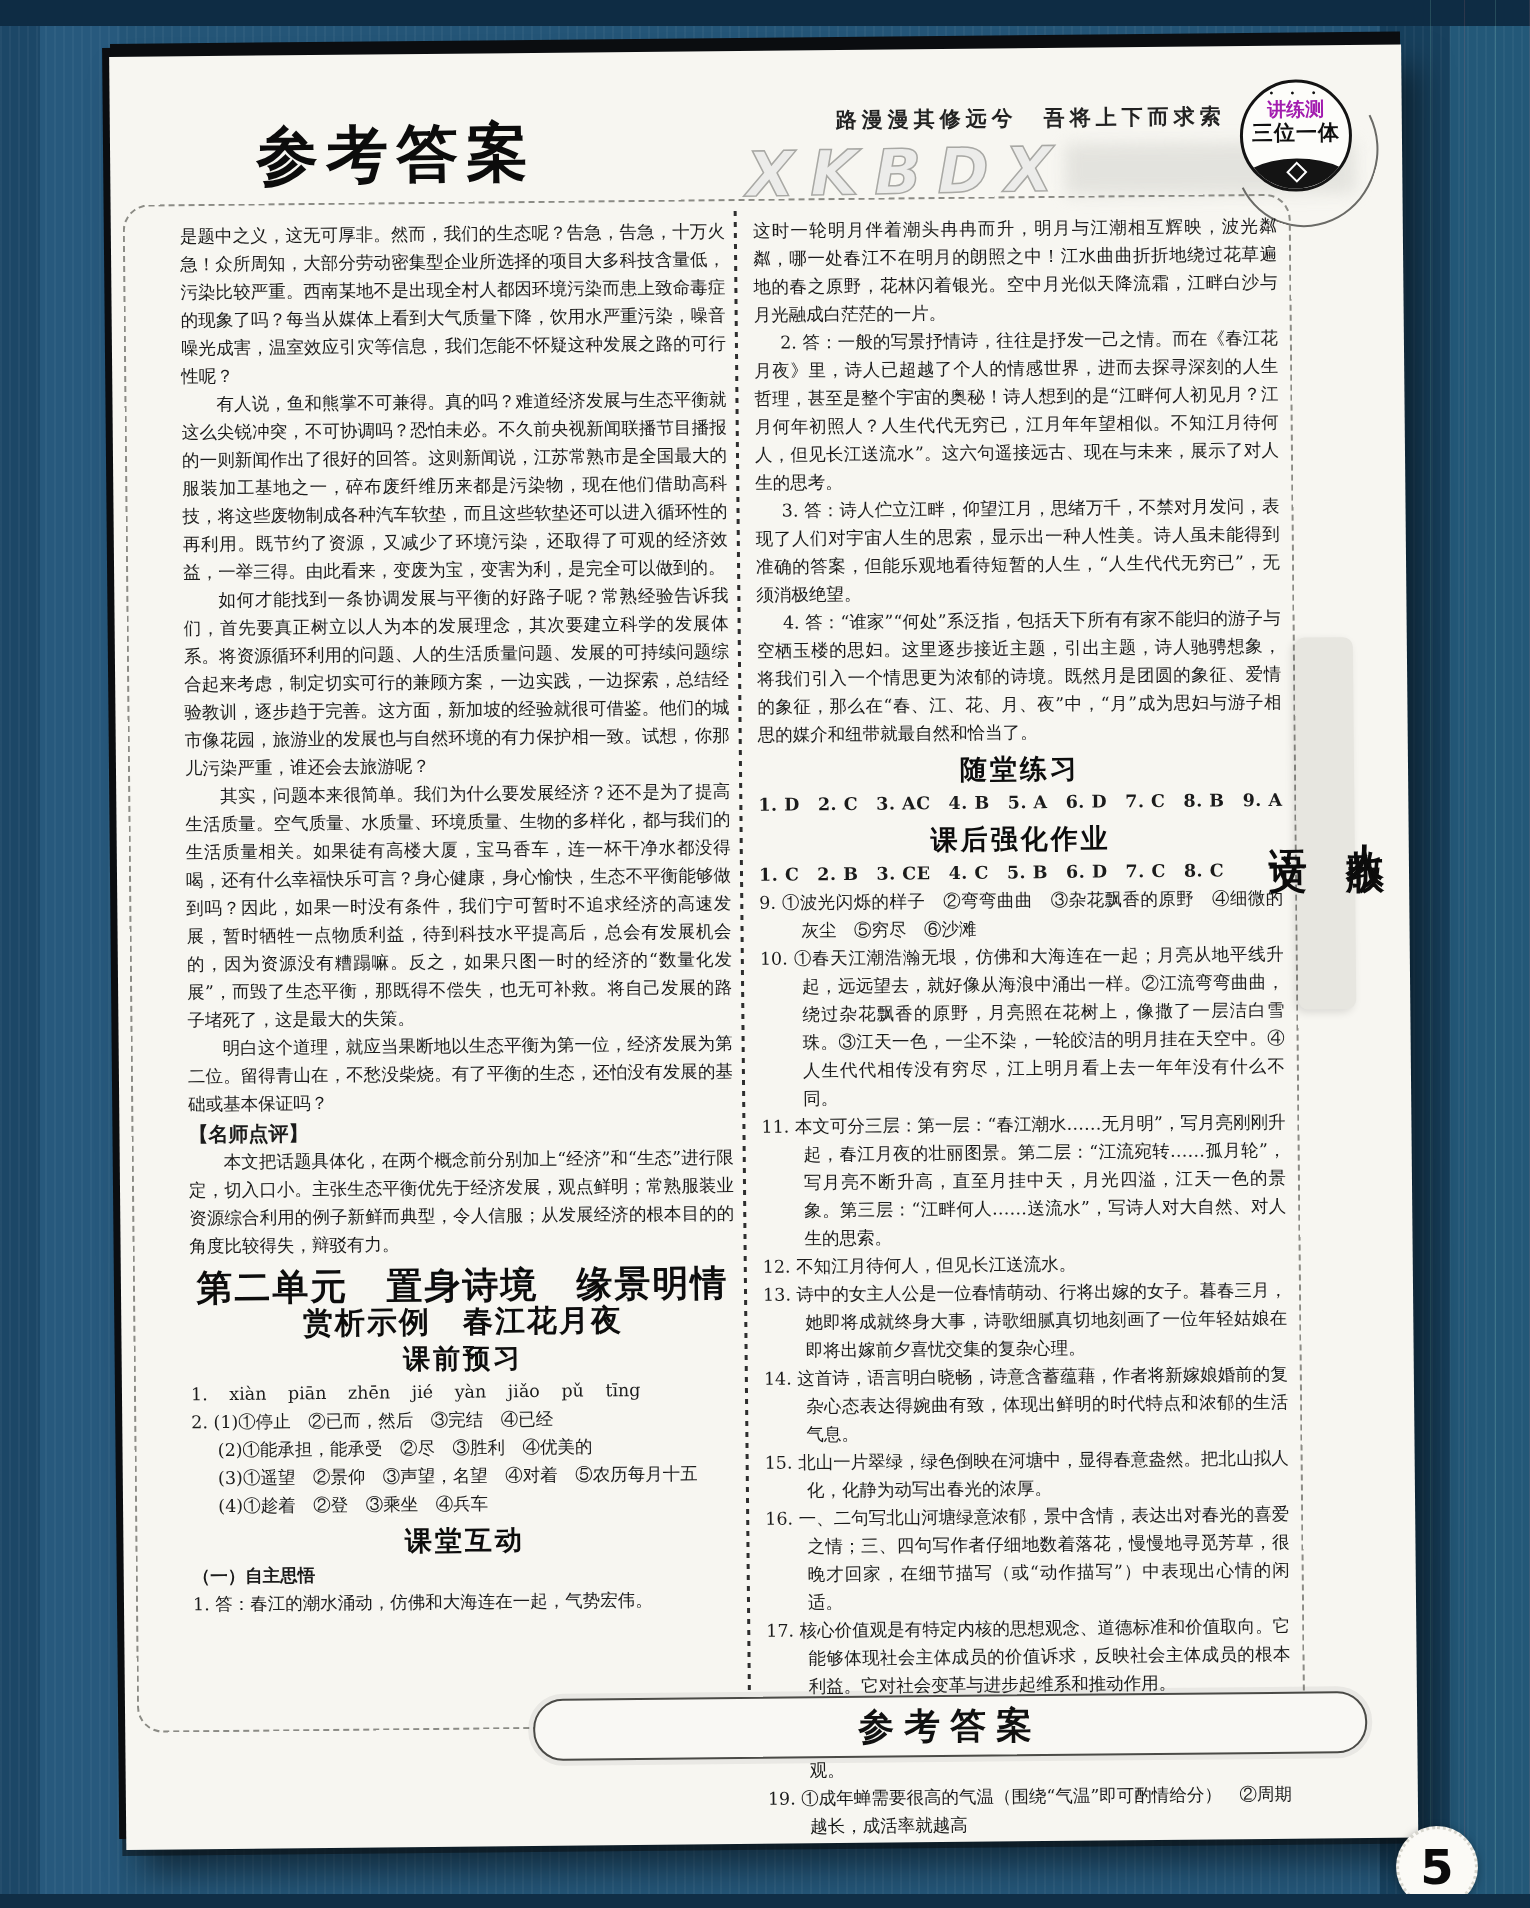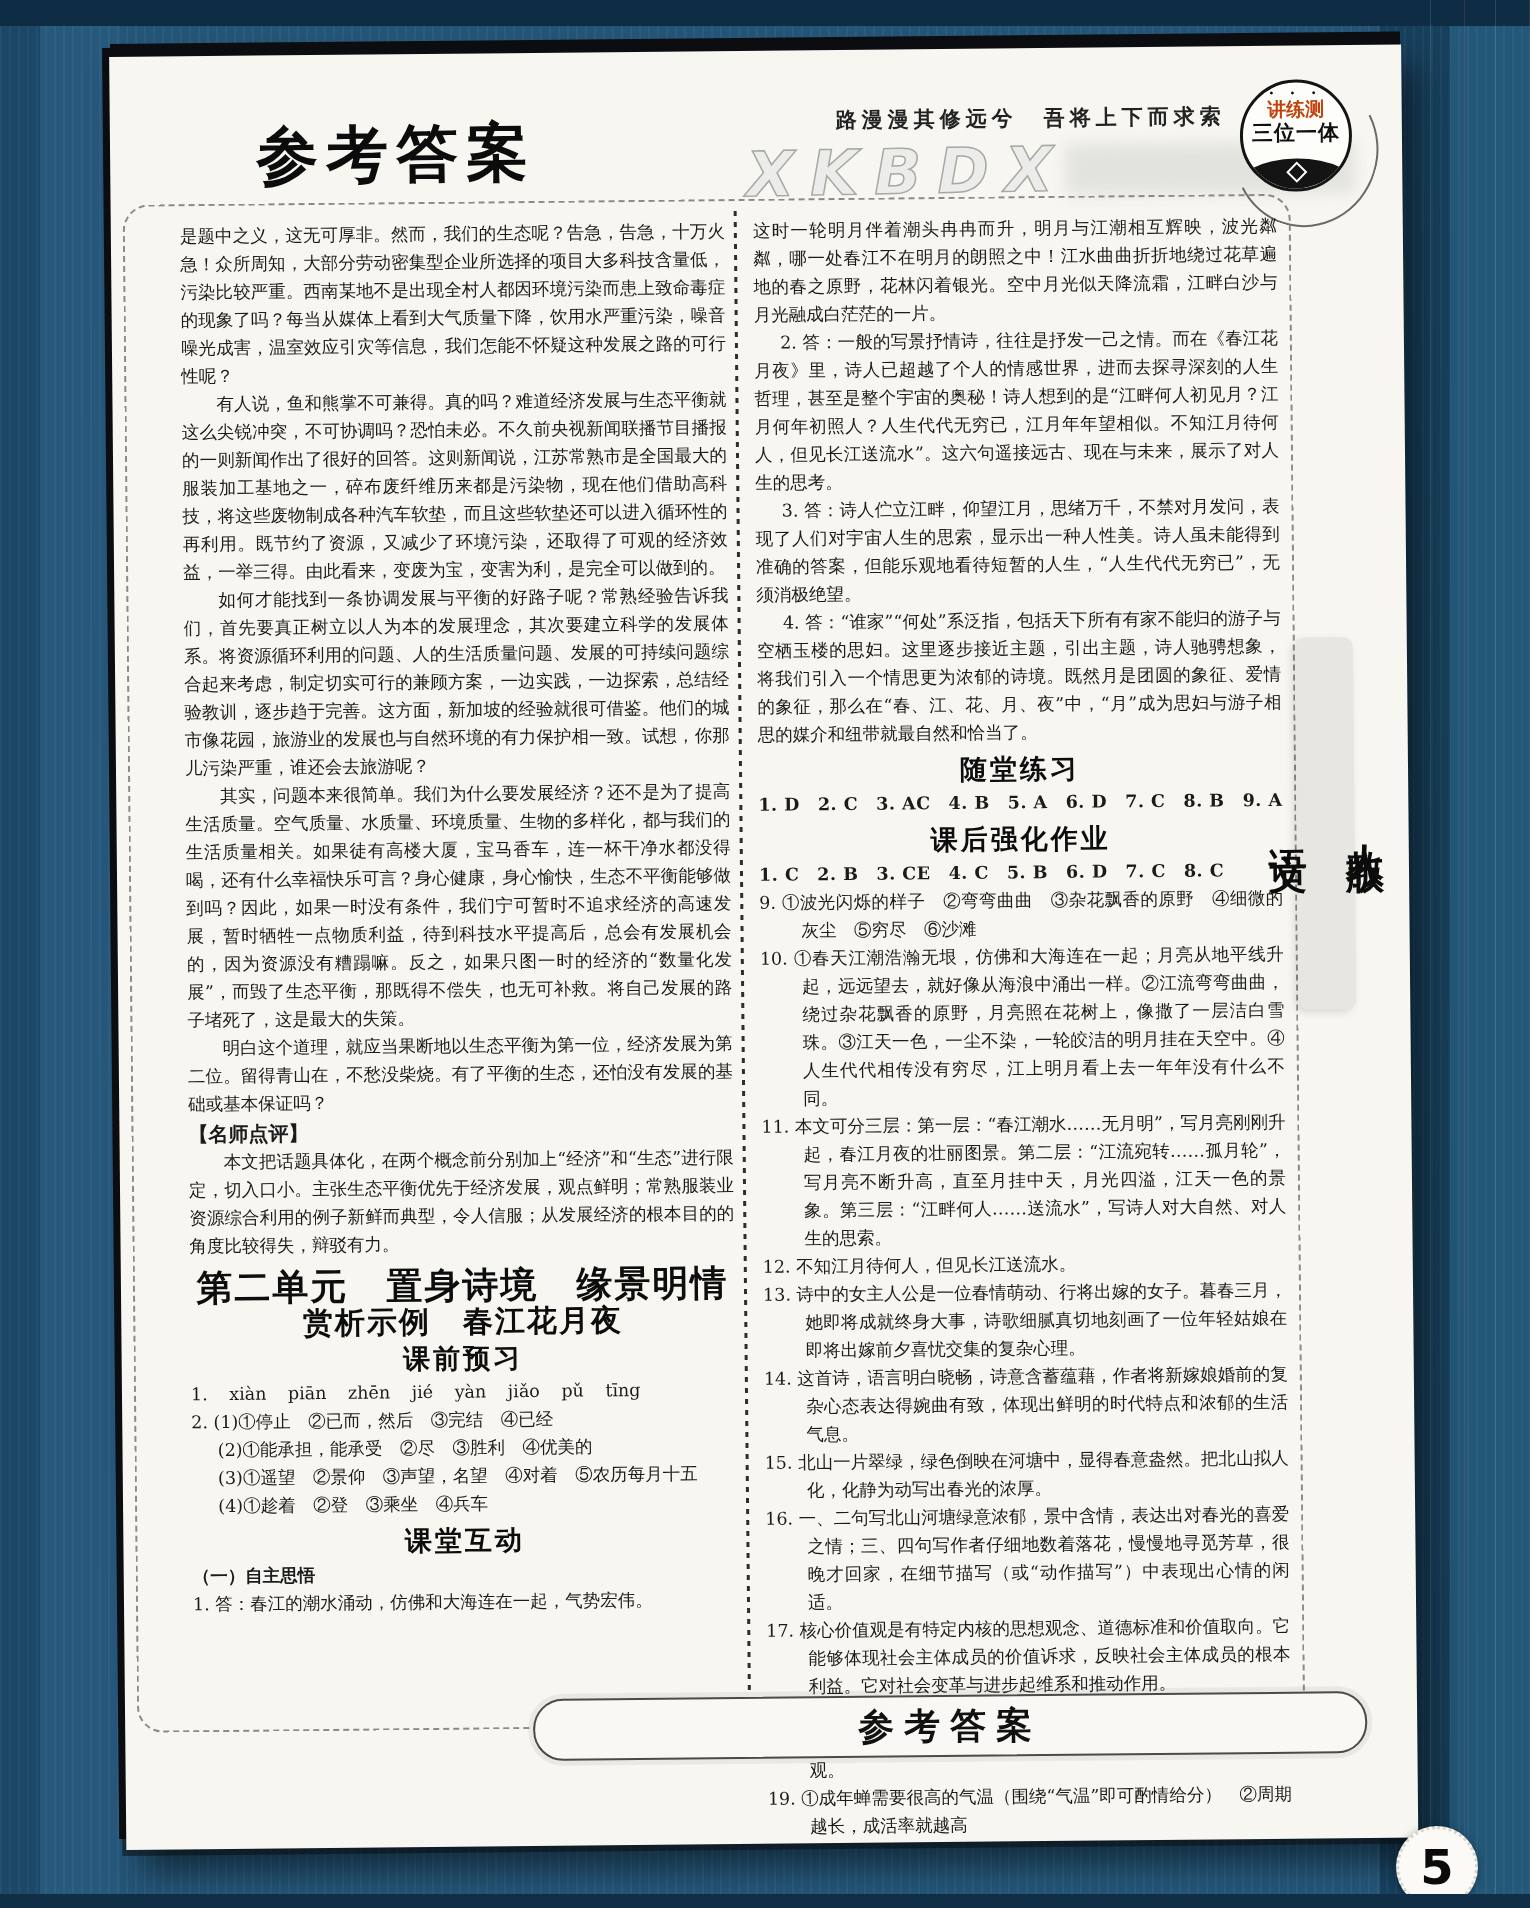--- a/index.html
+++ b/index.html
@@ -21,21 +21,21 @@
   .wm{position:absolute;left:636px;top:86px;font-family:"DejaVu Sans","Liberation Sans",sans-serif;
     font-weight:900;font-style:italic;font-size:62px;letter-spacing:16px;color:#ececea;
     -webkit-text-stroke:1.5px #a8a8a4;transform:rotate(-.5deg);}
   .wm-smudge{position:absolute;left:955px;top:96px;width:290px;height:52px;background:#d9d9d4;
     filter:blur(8px);opacity:.65;}
   
   .stamp{position:absolute;left:1130px;top:34px;width:106px;height:106px;border-radius:50%;
     background:#fdfdfa;border:3px solid #141414;overflow:hidden;text-align:center;
     font-family:"DejaVu Sans","Liberation Sans",sans-serif;}
   .stamp-dots{font-size:10px;letter-spacing:6px;color:#111;margin-top:5px;}
-  .stamp-t1{font-size:19px;font-weight:900;color:#c2410c;line-height:1.15;}
+  .stamp-t1{font-size:19px;font-weight:900;color:#a21caf;line-height:1.15;}
   .stamp-t2{font-size:21px;font-weight:900;color:#101010;line-height:1.2;letter-spacing:1px;}
   .stamp-bottom{position:absolute;bottom:-34px;left:-10px;right:-10px;height:64px;background:#141414;
     border-radius:50%;color:#fff;font-size:15px;line-height:26px;}
   .stamp-ring{position:absolute;left:1124px;top:30px;width:140px;height:148px;border-radius:50%;
     border:2px solid #6a6a66;border-top-color:transparent;border-left-color:transparent;transform:rotate(18deg);}
   
   .frame{position:absolute;left:12px;top:148px;width:1164px;height:1524px;border:2px dashed #8b8b85;border-radius:26px;}
   .divider{position:absolute;left:623px;top:160px;width:3px;height:1482px;
     background:repeating-linear-gradient(180deg,#2e2e2e 0 5px,rgba(0,0,0,0) 5px 11px);}
   

